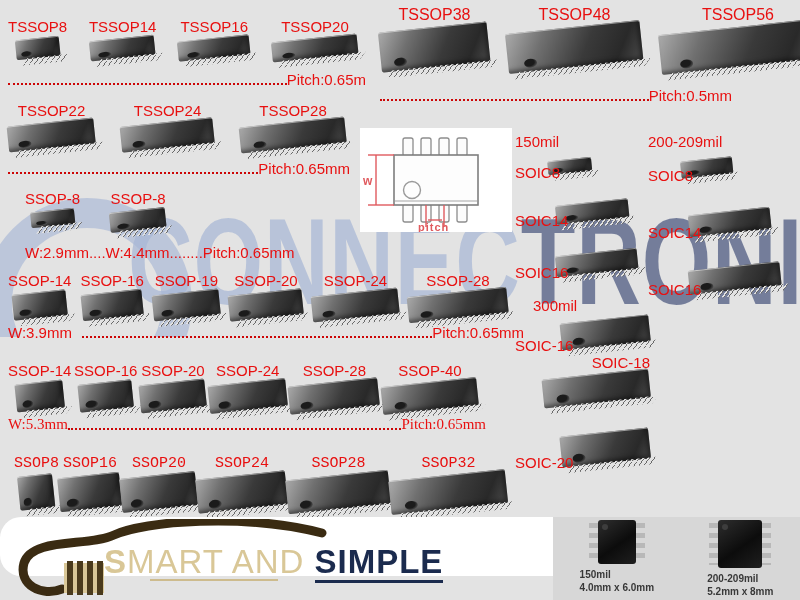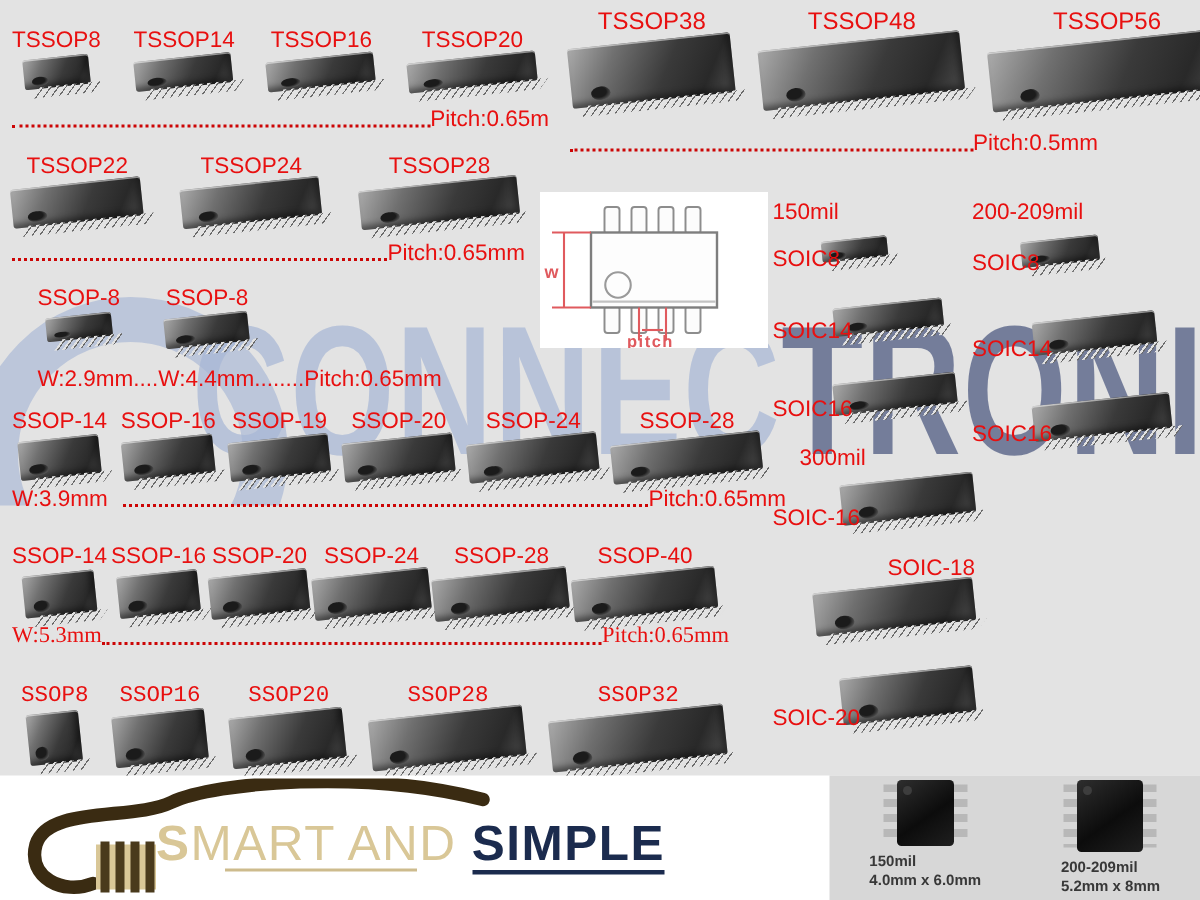--- a/index.html
+++ b/index.html
@@ -55,21 +55,21 @@
   .soic-h{color:#e81010;font-size:15px;margin-bottom:6px;white-space:nowrap;}
   .soic-h300{margin:4px 0 2px 18px;}
   .soic-item{display:flex;align-items:flex-end;}
   .soic-item .pkg-label{position:relative;z-index:2;}
   .soic-item .chip{margin-left:-12px;margin-bottom:2px;}
 
   
   .diagram{position:absolute;left:360px;top:128px;width:152px;height:104px;background:#fff;z-index:2;}
 
   
-  .footer{position:absolute;left:0;top:517px;width:800px;height:83px;background:#fff;z-index:3;}
+  .footer{position:absolute;left:0;top:517px;width:800px;height:59px;background:#fff;z-index:3;border-radius:21px;}
   .logo{position:absolute;left:0px;top:0px;width:430px;height:83px;}
   .logo-cable{position:absolute;left:4px;top:2px;}
   .logo-text{position:absolute;left:104px;top:26px;font-size:33px;letter-spacing:1px;white-space:nowrap;}
   .logo-s{color:#d9c797;font-weight:800;}
   .logo-mart{color:#d9c797;}
   .logo-simple{color:#1b2b4e;font-weight:bold;border-bottom:3px solid #1b2b4e;}
   .logo-underline{position:absolute;left:150px;top:62px;width:128px;height:2px;background:#cdbb8d;}
 
   .photocard{position:absolute;left:553px;top:0px;width:247px;height:83px;background:#d7d7d7;
              display:flex;justify-content:space-around;align-items:flex-start;padding-top:3px;box-sizing:border-box;}
@@ -385,20 +385,29 @@
       <div class="cell">
         <span class="pkg-label">SSOP20</span>
         <div class="chip" style="width: 76px; height: 40px;">
           <div class="chip-body">
             <span class="chip-dot"></span>
           </div>
           <div class="chip-pins"></div>
         </div>
       </div>
       <div class="cell">
+        <span class="pkg-label">SSOP24</span>
+        <div class="chip" style="width: 90px; height: 40px;">
+          <div class="chip-body">
+            <span class="chip-dot"></span>
+          </div>
+          <div class="chip-pins"></div>
+        </div>
+      </div>
+      <div class="cell">
         <span class="pkg-label">SSOP28</span>
         <div class="chip" style="width: 103px; height: 40px;">
           <div class="chip-body">
             <span class="chip-dot"></span>
           </div>
           <div class="chip-pins"></div>
         </div>
       </div>
       <div class="cell">
         <span class="pkg-label">SSOP32</span>
@@ -442,21 +451,21 @@
         <div class="chip" style="width: 82px; height: 27px;">
           <div class="chip-body">
             <span class="chip-dot"></span>
           </div>
           <div class="chip-pins"></div>
         </div>
       </div>
     </div>
   <div class="soic-h soic-h300">300mil</div>
   <div>
-      <div class="soic-item" style="margin-bottom: 16px;">
+      <div class="soic-item" style="">
         <span class="pkg-label">SOIC-16</span>
         <div class="chip" style="width: 98px; height: 33px;">
           <div class="chip-body">
             <span class="chip-dot"></span>
           </div>
           <div class="chip-pins"></div>
         </div>
       </div>
       <div class="soic-item" style="margin-bottom: 18px; flex-direction: column;">
         <span class="pkg-label">SOIC-18</span>

